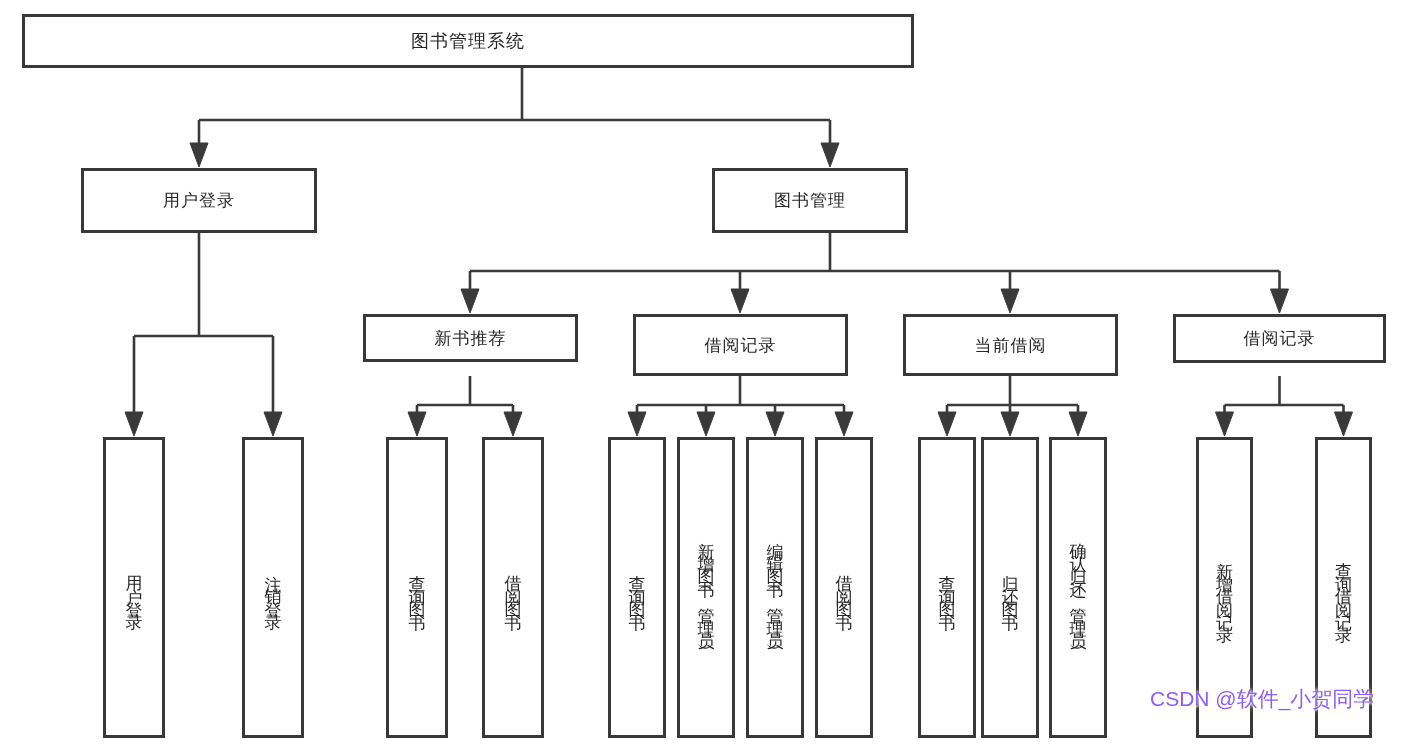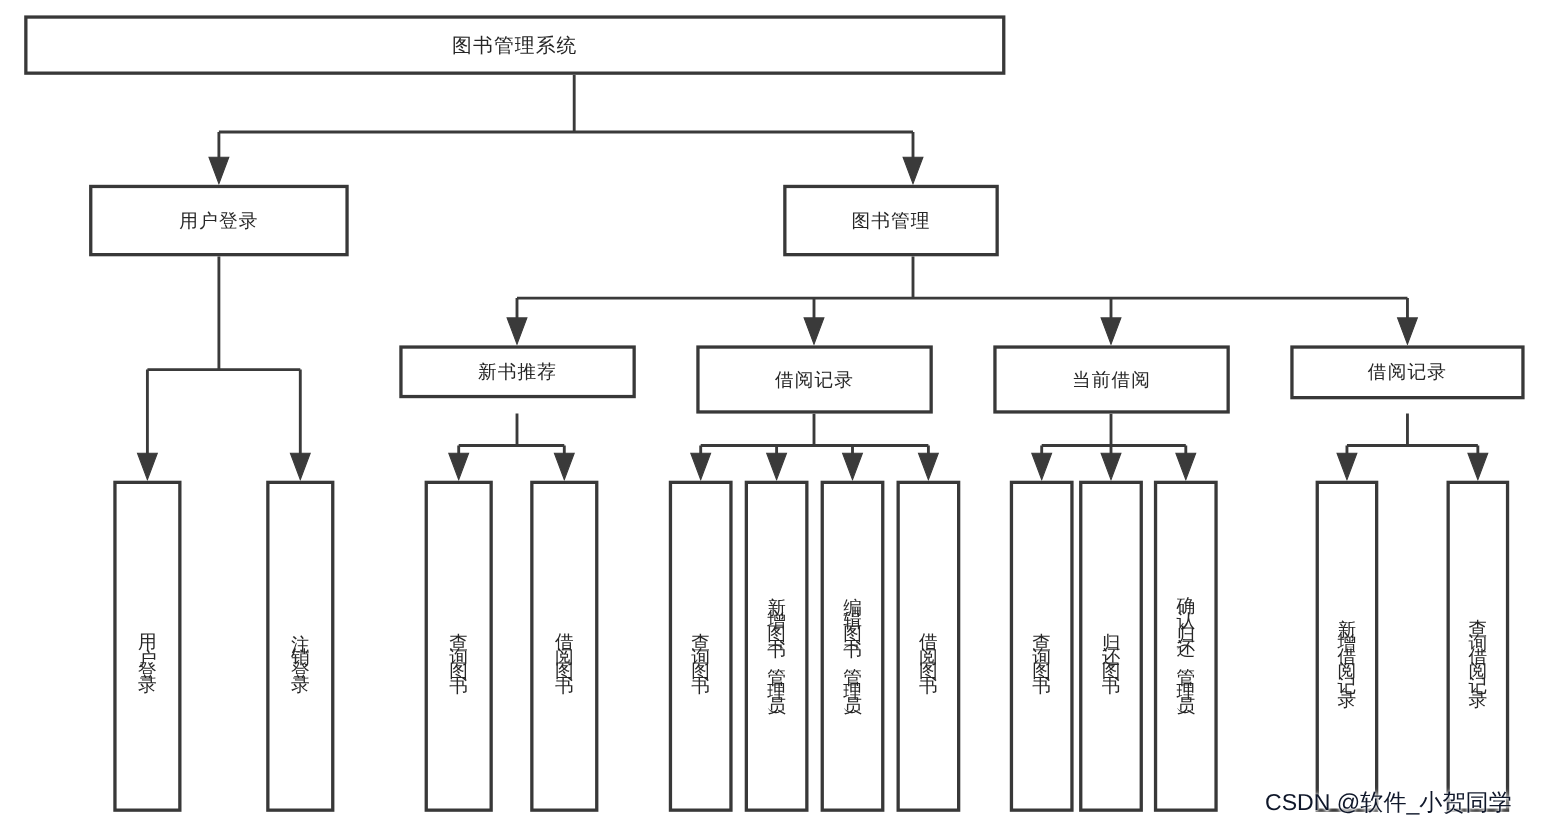--- a/index.html
+++ b/index.html
@@ -15,22 +15,22 @@
     display:flex;align-items:center;justify-content:center;color:#262626;z-index:2;
   }
   .hlabel{font-size:17px;letter-spacing:1px;white-space:nowrap;}
   .root-box .hlabel{font-size:18px;}
   .leaf{top:437px;height:301px;}
   .vtext{
     writing-mode:vertical-rl;text-orientation:mixed;
     font-size:17px;letter-spacing:13px;line-height:1;white-space:nowrap;
   }
   .watermark{
-    position:absolute;top:715px;left:1150px;z-index:5;
-    font-size:21px;color:#0f172a;white-space:nowrap;
+    position:absolute;top:685px;left:1150px;z-index:5;
+    font-size:21px;color:#8b5cf6;white-space:nowrap;
     text-shadow:0 0 3px #ffffff,0 0 6px #ffffff,0 1px 2px #ffffff;
   }
 </style>
 </head>
 <body>
 
 <div class="canvas">
 
   <svg class="edges" viewBox="0 0 1405 747" xmlns="http://www.w3.org/2000/svg">
 

